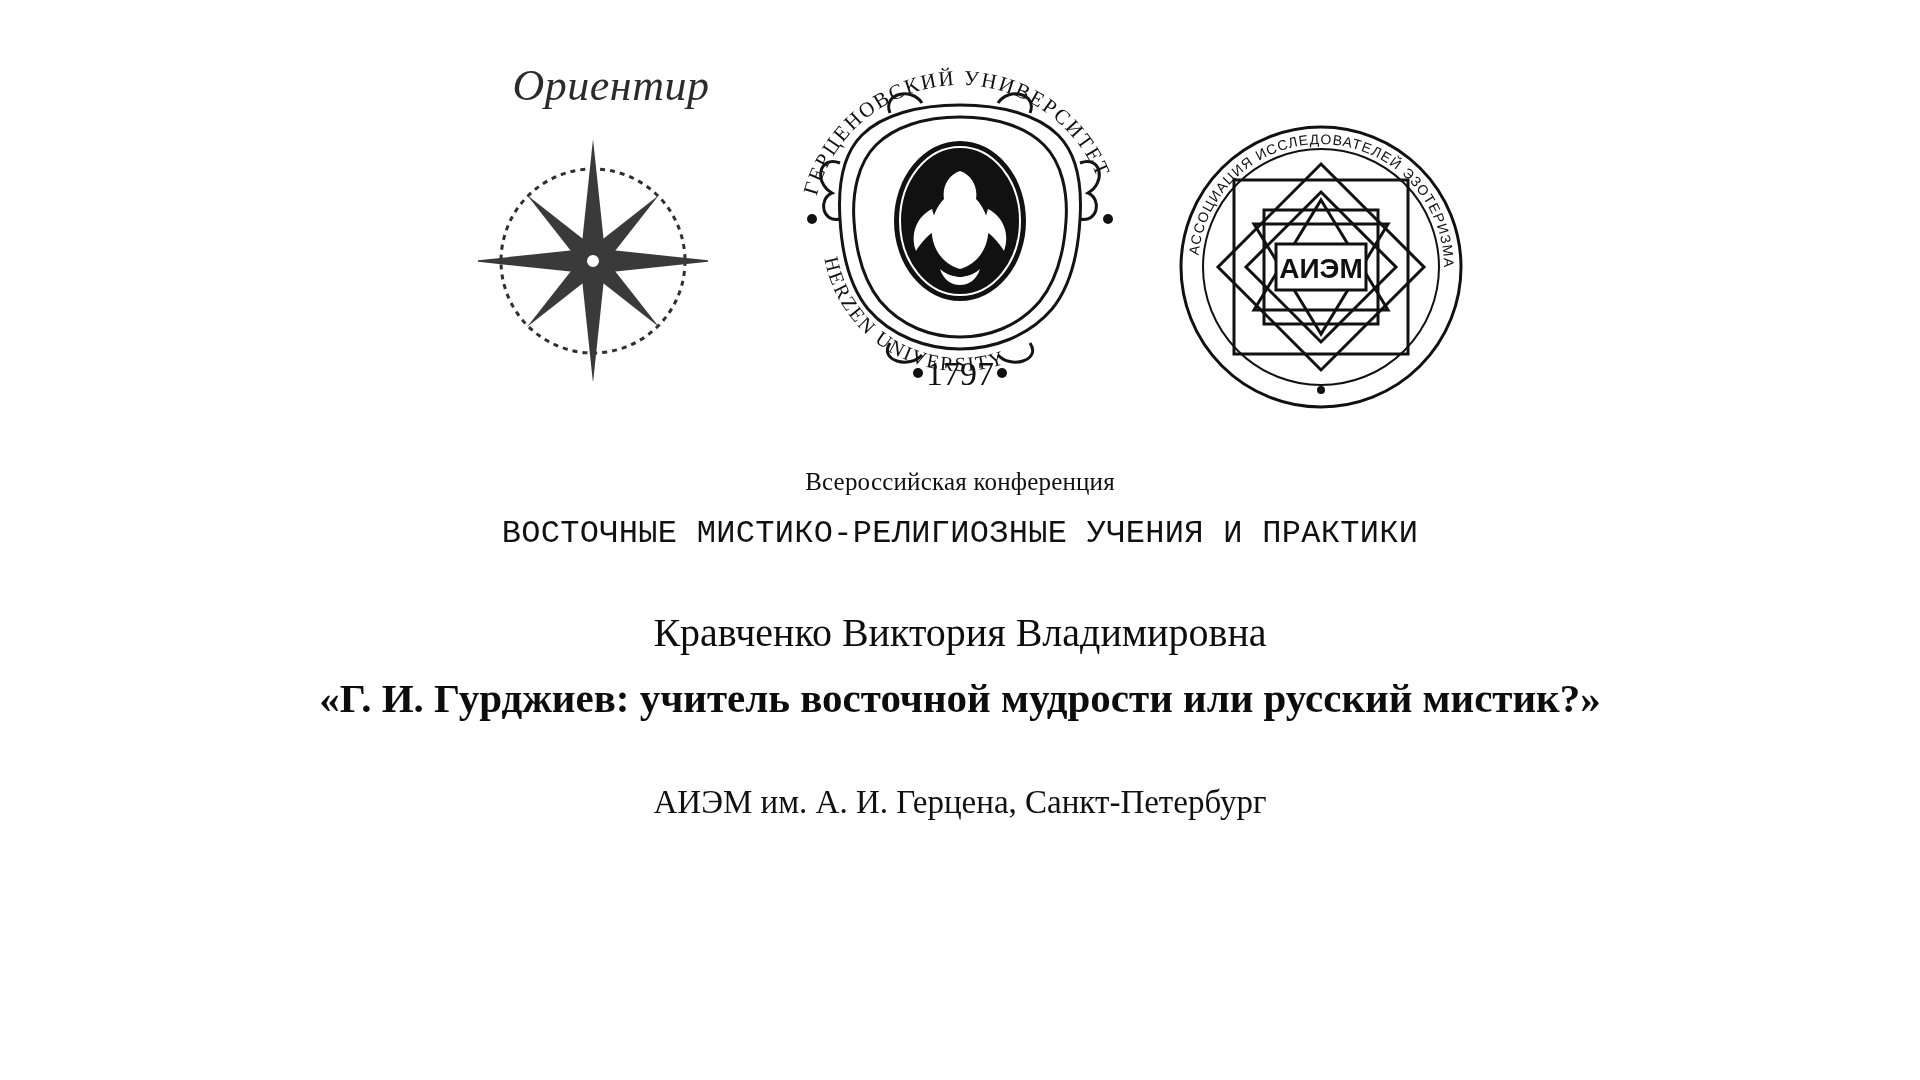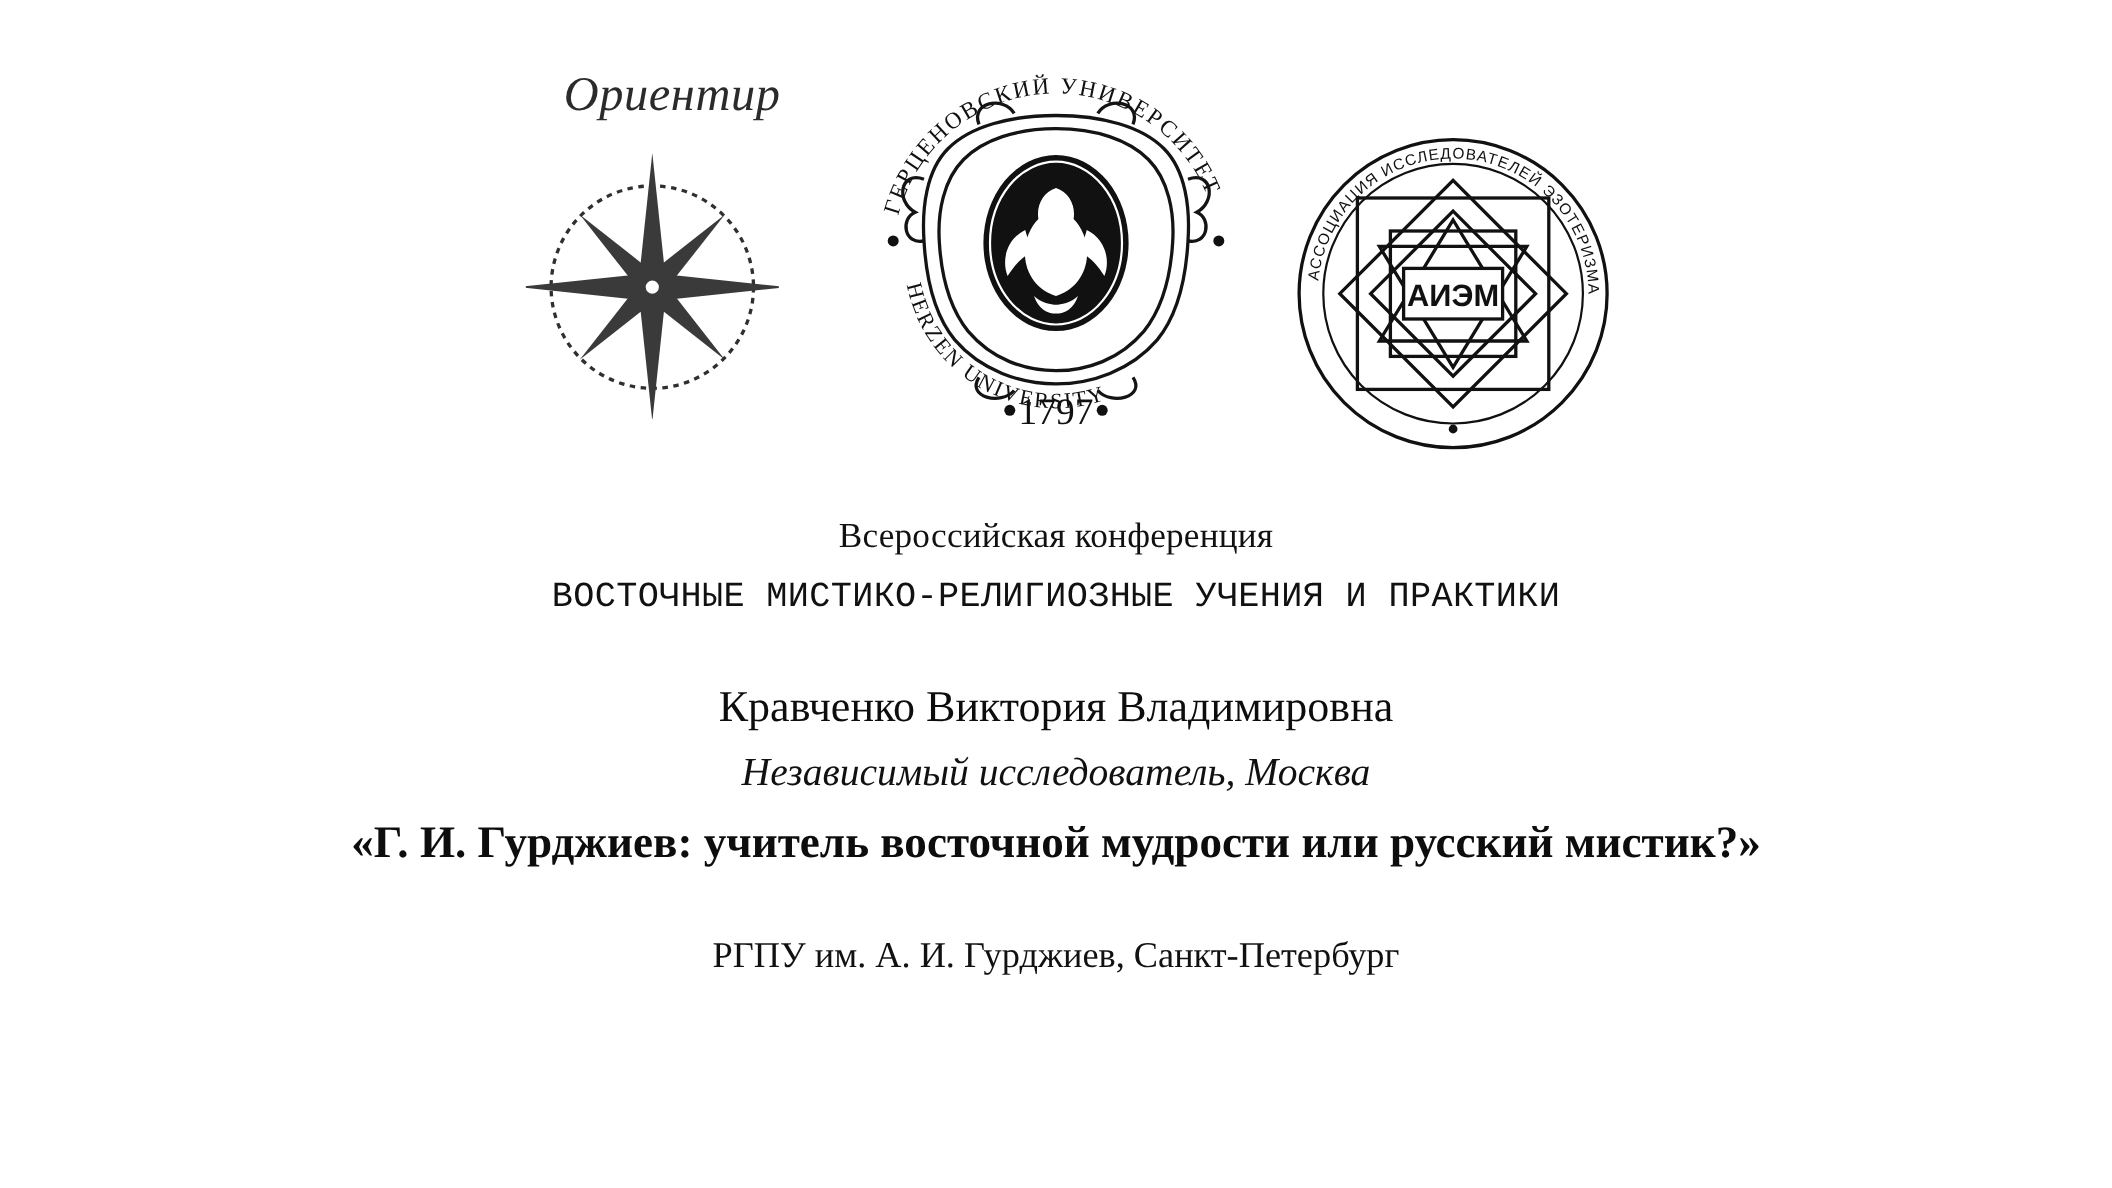--- a/index.html
+++ b/index.html
@@ -64,21 +64,21 @@
     width: 300px;
     height: 300px;
     position: relative;
     top: 34px;
     left: -6px;
   }
 
   
   .conf-kind {
     margin-top: 20px;
-    font-size: 32px;
+    font-size: 25px;
     font-weight: normal;
     color: #111;
     text-align: center;
     letter-spacing: 0.2px;
   }
   .conf-title {
     margin-top: 18px;
     font-family: Liberation Mono, monospace;
     font-size: 32px;
     line-height: 1.28;
@@ -234,20 +234,19 @@
     </div>
   </div>
 
   <div class="conf-kind">Всероссийская конференция</div>
 
   <div class="conf-title">
     <div>ВОСТОЧНЫЕ МИСТИКО-РЕЛИГИОЗНЫЕ УЧЕНИЯ И ПРАКТИКИ</div>
   </div>
 
   <div class="speaker">Кравченко Виктория Владимировна</div>
-  <div class="affiliation">Независимый исследователь, Москва</div>
   <div class="talk-title">«Г. И. Гурджиев: учитель восточной мудрости или русский мистик?»</div>
 
   <div class="footer">
-    <div>РГПУ им. А. И. Гурджиев, Санкт-Петербург</div>
+    <div>АИЭМ им. А. И. Герцена, Санкт-Петербург</div>
   </div>
 
 </div>
 
 </body></html>

